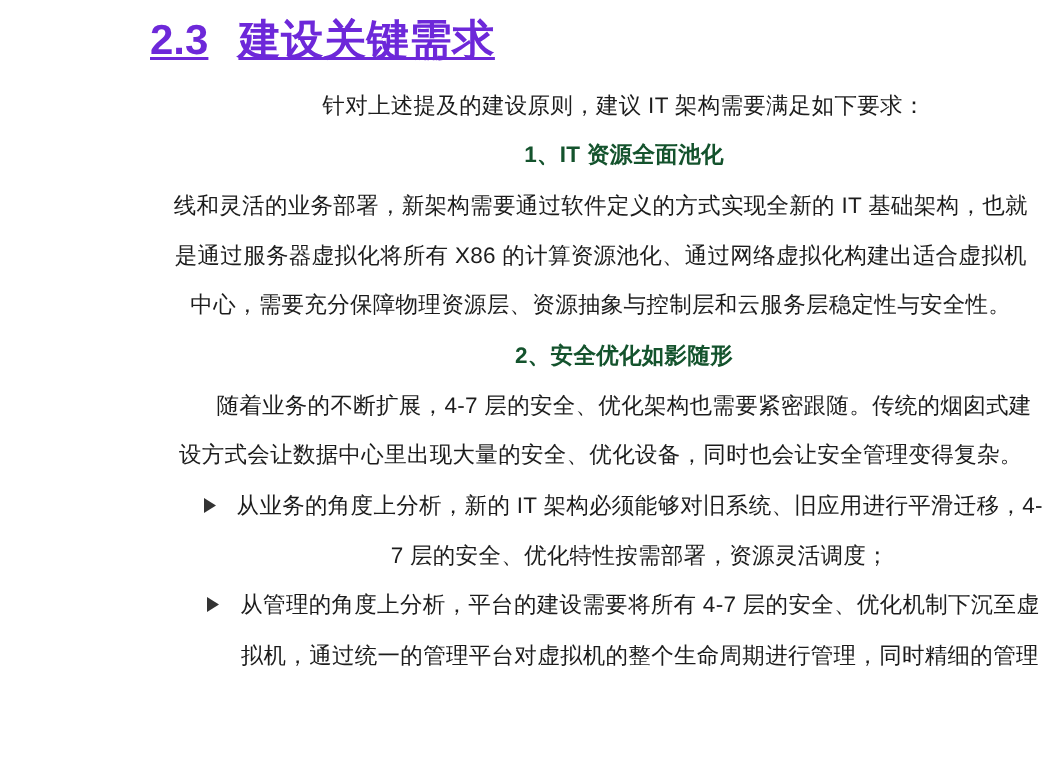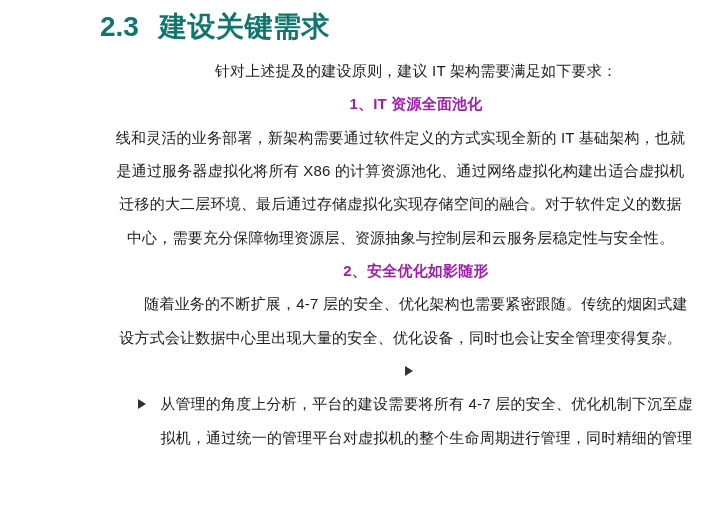--- a/index.html
+++ b/index.html
@@ -18,37 +18,38 @@
     position: relative;
     width: 701px;
     height: 520px;
     background: #ffffff;
   }
   .heading {
     margin: 11px 0 0 100px;
     font-size: 28px;
     line-height: 32px;
     font-weight: 700;
-    color: #0f766e;
+    color: #6d28d9;
     letter-spacing: 0.5px;
     white-space: nowrap;
+    text-decoration: underline;
   }
   .heading-num { margin-right: 20px; letter-spacing: 0; }
   .content { margin: 11px 0 0 100px; }
   .line {
     height: 33.35px;
     line-height: 33.35px;
     font-size: 15px;
     white-space: nowrap;
     letter-spacing: 0.2px;
     text-align: center;
   }
   .indent     { padding-left: 31px; }
   .flush      { padding-left: 0; }
-  .subheading { padding-left: 31px; font-weight: 700; color: #a21caf; }
+  .subheading { padding-left: 31px; font-weight: 700; color: #14532d; }
   .bullet-first { padding-left: 30px; }
   .bullet-cont  { padding-left: 52px; }
   .marker {
     display: inline-block;
     width: 0; height: 0;
     border-left: 8px solid #333333;
     border-top: 5px solid transparent;
     border-bottom: 5px solid transparent;
     margin-right: 14px;
     vertical-align: baseline;
@@ -59,22 +60,22 @@
 
 <div class="page">
   <div class="heading">
     <span class="heading-num">2.3</span><span class="heading-title">建设关键需求</span>
   </div>
   <div class="content" id="content">
       <div class="line indent">针对上述提及的建设原则，建议 IT 架构需要满足如下要求：</div>
       <div class="line subheading">1、IT 资源全面池化</div>
       <div class="line flush">线和灵活的业务部署，新架构需要通过软件定义的方式实现全新的 IT 基础架构，也就</div>
       <div class="line flush">是通过服务器虚拟化将所有 X86 的计算资源池化、通过网络虚拟化构建出适合虚拟机</div>
-      <div class="line flush">迁移的大二层环境、最后通过存储虚拟化实现存储空间的融合。对于软件定义的数据</div>
       <div class="line flush">中心，需要充分保障物理资源层、资源抽象与控制层和云服务层稳定性与安全性。</div>
       <div class="line subheading">2、安全优化如影随形</div>
       <div class="line indent">随着业务的不断扩展，4-7 层的安全、优化架构也需要紧密跟随。传统的烟囱式建</div>
       <div class="line flush">设方式会让数据中心里出现大量的安全、优化设备，同时也会让安全管理变得复杂。</div>
-      <div class="line bullet-first"><span class="marker"></span></div>
+      <div class="line bullet-first"><span class="marker"></span><span>从业务的角度上分析，新的 IT 架构必须能够对旧系统、旧应用进行平滑迁移，4-</span></div>
+      <div class="line bullet-cont">7 层的安全、优化特性按需部署，资源灵活调度；</div>
       <div class="line bullet-first"><span class="marker"></span><span>从管理的角度上分析，平台的建设需要将所有 4-7 层的安全、优化机制下沉至虚</span></div>
       <div class="line bullet-cont">拟机，通过统一的管理平台对虚拟机的整个生命周期进行管理，同时精细的管理</div>
     </div>
 </div>
 
 </body></html>

